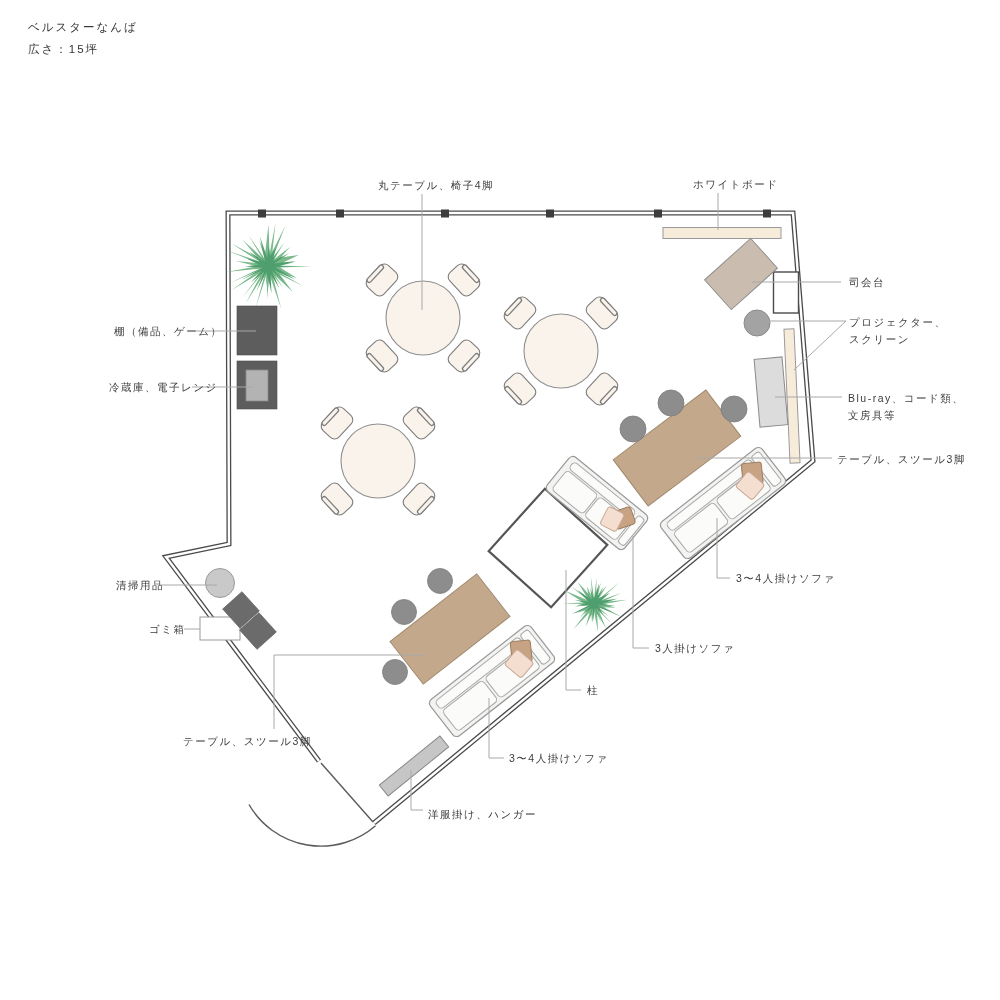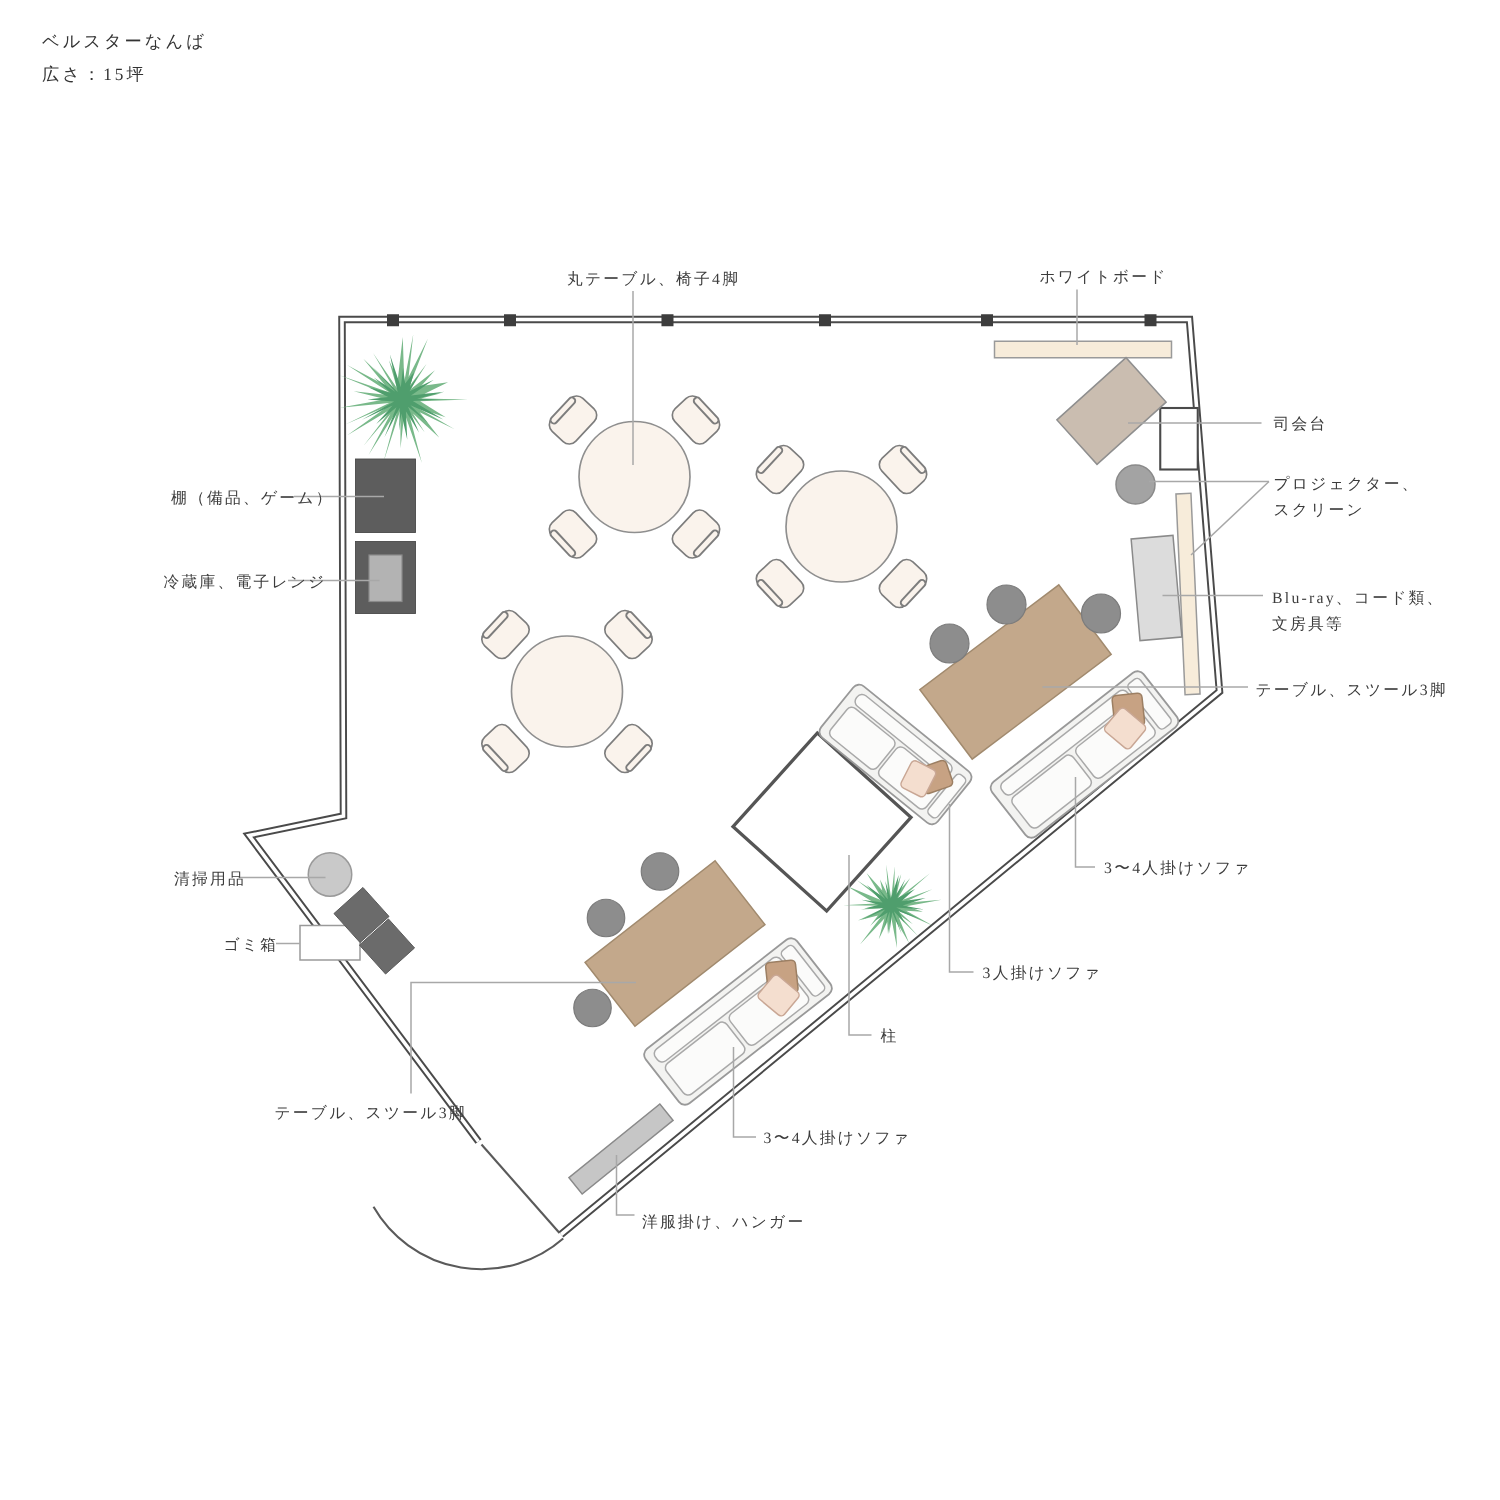--- a/index.html
+++ b/index.html
@@ -1,17 +1,17 @@
 <!DOCTYPE html>
 <html style="--wall: #4a4a4a; --wood: #c3a88b; --cream: #f7ecda; --table-top: #faf3ec; --green-light: #79b98a; --green-dark: #4f9e6d; --gray-dark: #5d5d5d; --stool: #8d8d8d; --pink: #f4decf; --tan: #c7a283;"><head>
 <meta charset="utf-8">
 <style>
   html,body{margin:0;padding:0;background:#ffffff;}
   .page{position:relative;width:1000px;height:1000px;background:#fff;overflow:hidden;
-        font-family:Liberation Serif, serif;}
+        font-family:Liberation Sans, sans-serif;}
   svg{display:block;}
   text{fill:#3c3c3c;font-size:10.5px;letter-spacing:1.5px;}
   text.title{font-size:11.5px;letter-spacing:2px;fill:#333;}
   .wall{stroke:var(--wall);stroke-width:5;fill:none;stroke-miterlimit:8;}
   .wall-inner{stroke:#ffffff;stroke-width:2.4;fill:none;stroke-miterlimit:8;}
   .notch{fill:#ffffff;stroke:var(--wall);stroke-width:1.4;}
   .tick{fill:#3d3d3d;}
   .leader{stroke:#a8a8a8;stroke-width:1;fill:none;}
   .door{stroke:#5a5a5a;stroke-width:1.4;fill:none;}
   .tabletop{fill:var(--table-top);stroke:#8f8f8f;stroke-width:1.1;}

